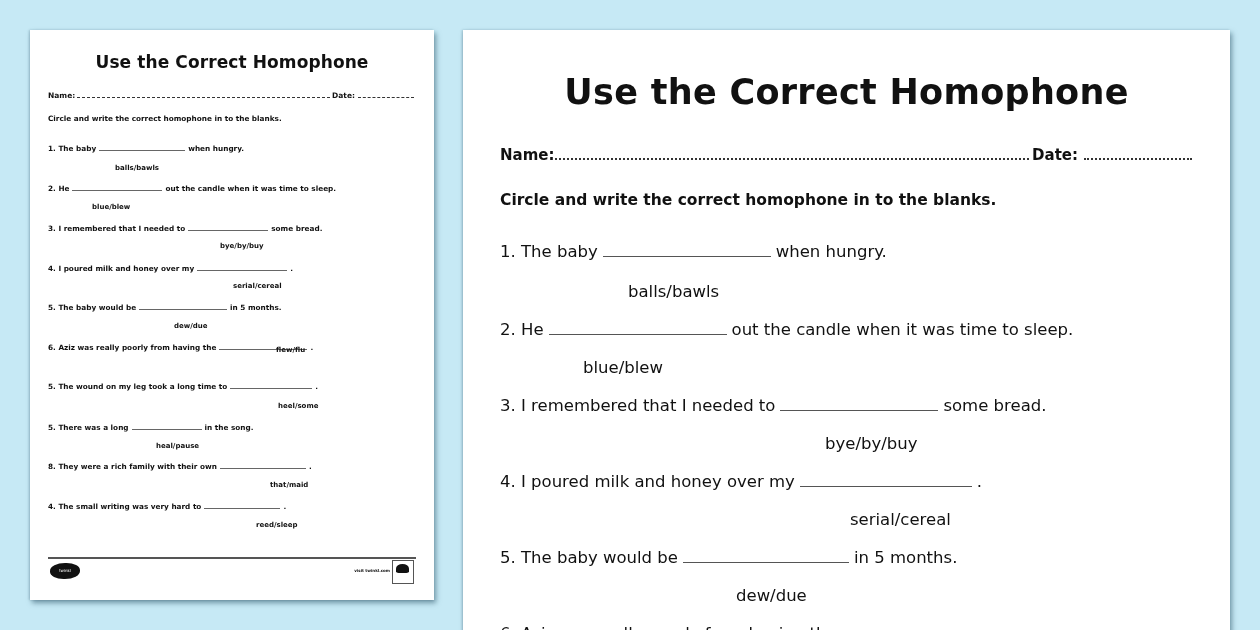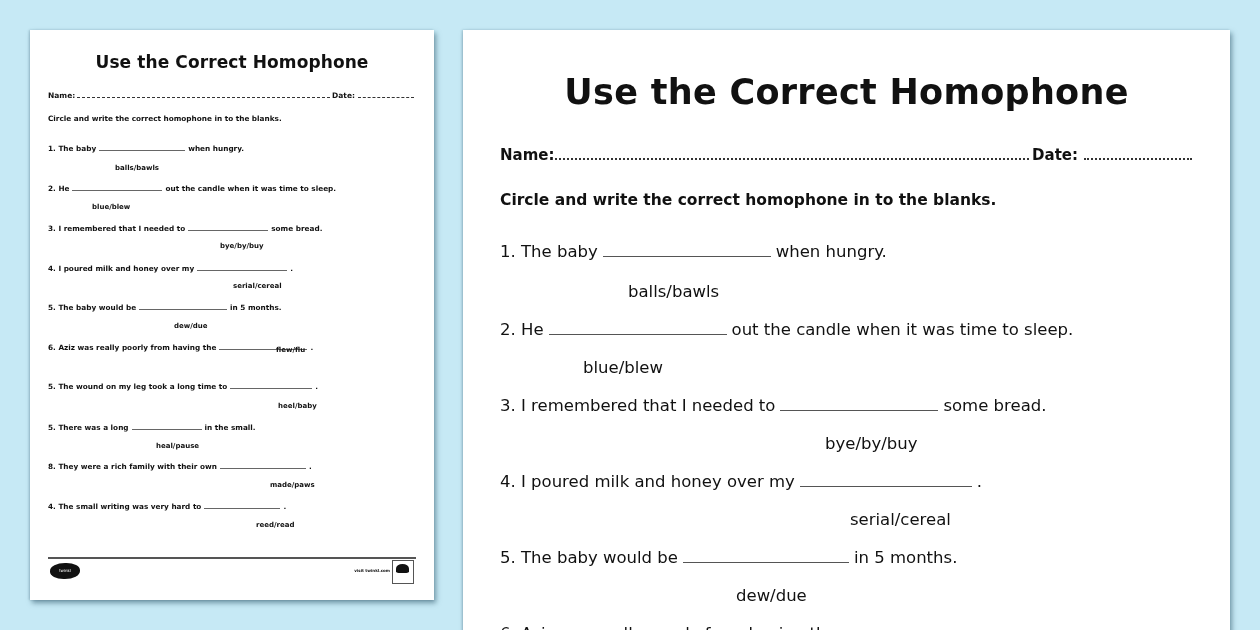--- a/index.html
+++ b/index.html
@@ -124,36 +124,36 @@
   <div class="opt" style="top:292px; left:144px">dew/due</div>
 
   <div class="q" style="top:312px">
     <span>6. Aziz was really poorly from having the</span><span class="blank" style="width:88px"></span><span>.</span>
   </div>
   <div class="opt" style="top:316px; left:246px">flew/flu</div>
 
   <div class="q" style="top:351px">
     <span>5. The wound on my leg took a long time to</span><span class="blank" style="width:82px"></span><span>.</span>
   </div>
-  <div class="opt" style="top:372px; left:248px">heel/baby</div>
+  <div class="opt" style="top:372px; left:248px">heel/some</div>
 
   <div class="q" style="top:392px">
-    <span>5. There was a long</span><span class="blank" style="width:70px"></span><span>in the small.</span>
+    <span>5. There was a long</span><span class="blank" style="width:70px"></span><span>in the song.</span>
   </div>
   <div class="opt" style="top:412px; left:126px">heal/pause</div>
 
   <div class="q" style="top:431px">
     <span>8. They were a rich family with their own</span><span class="blank" style="width:86px"></span><span>.</span>
   </div>
-  <div class="opt" style="top:451px; left:240px">made/paws</div>
+  <div class="opt" style="top:451px; left:240px">that/maid</div>
 
   <div class="q" style="top:471px">
     <span>4. The small writing was very hard to</span><span class="blank" style="width:76px"></span><span>.</span>
   </div>
-  <div class="opt" style="top:491px; left:226px">reed/read</div>
+  <div class="opt" style="top:491px; left:226px">reed/sleep</div>
 
   <div class="footer-line"></div>
   <div class="logo-left">
       <span>twinkl</span>
     </div>
   <div class="foot-text">visit twinkl.com</div>
   <div class="logo-right"></div>
 </div>
 
 <div class="page" id="main">

